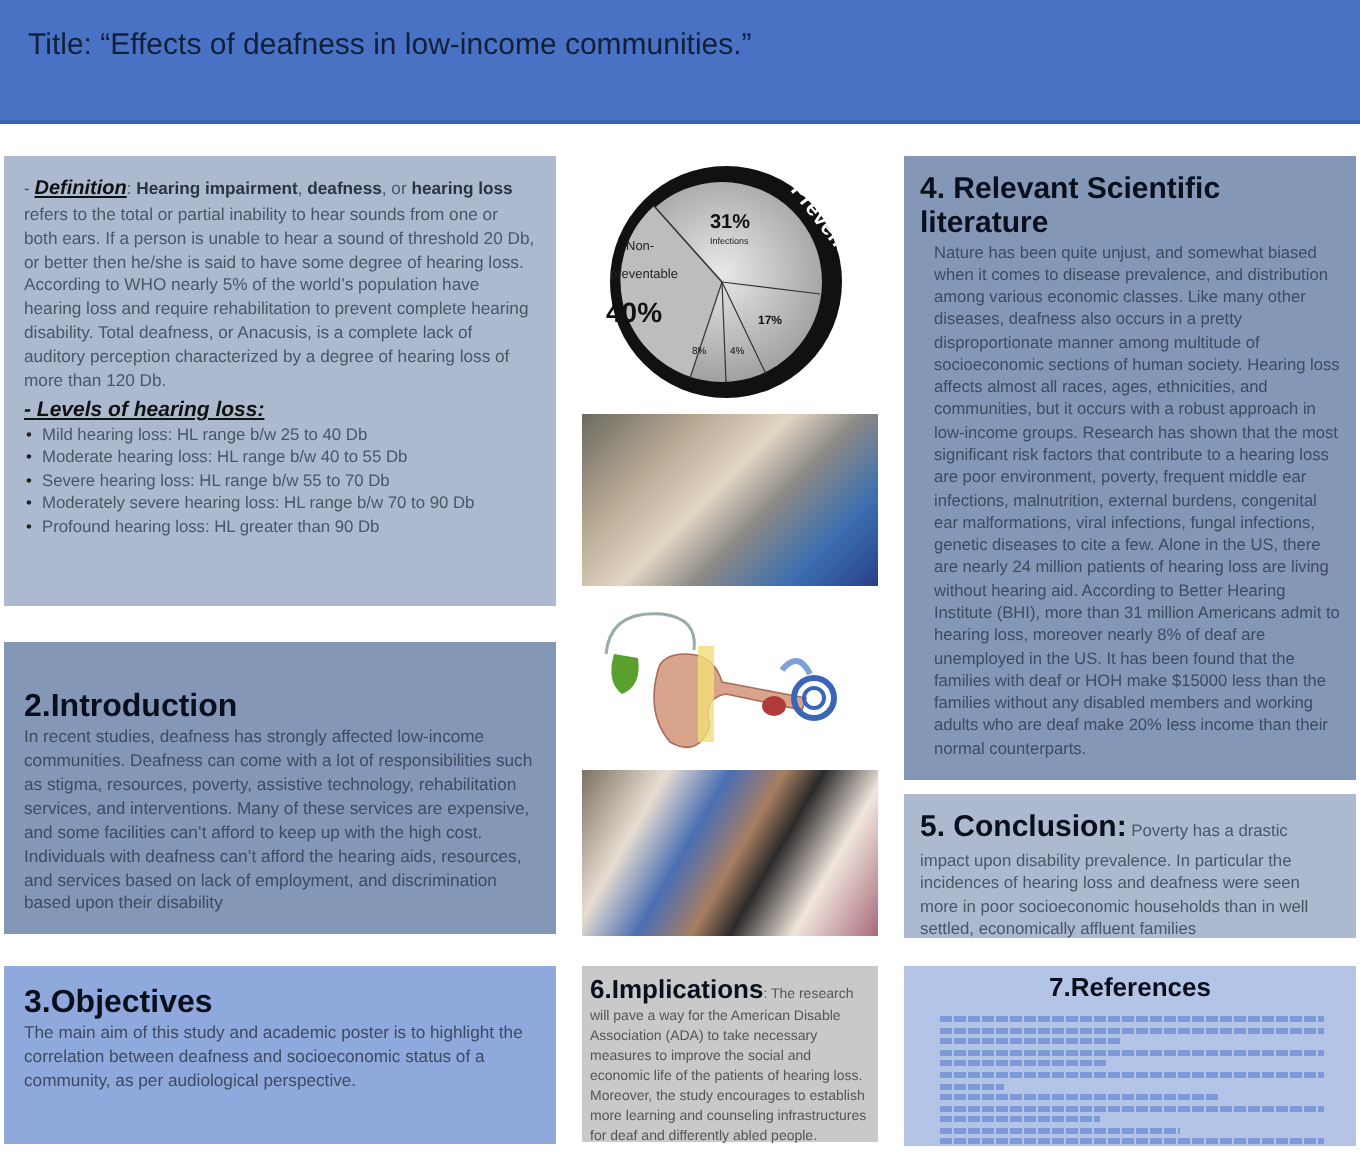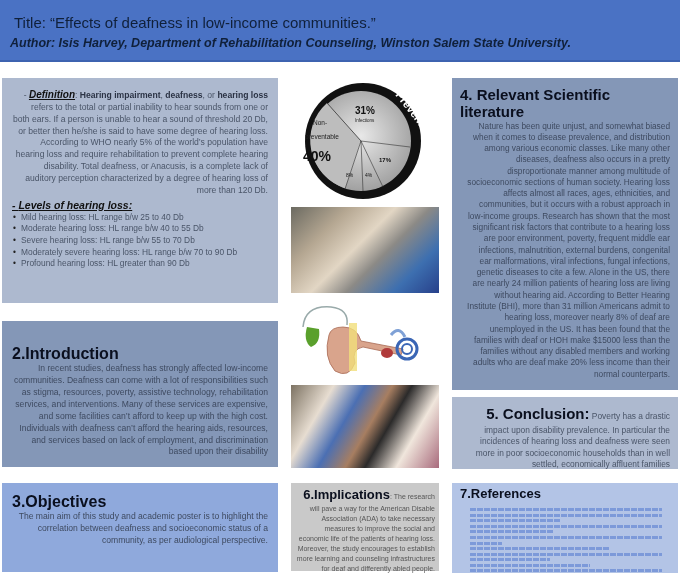--- a/index.html
+++ b/index.html
@@ -7,23 +7,23 @@
   .header{position:absolute;left:0;top:0;width:680px;height:60px;background:#4a72c4;border-bottom:2px solid #3d63b0;}
   .header .title{position:absolute;left:14px;top:14px;font-size:15px;color:#10203a;}
   .header .author{position:absolute;left:10px;top:36px;font-size:12.5px;font-style:italic;font-weight:bold;color:#10203a;}
   .panel{position:absolute;box-sizing:border-box;}
   .p-abstract{left:2px;top:78px;width:276px;height:225px;background:#adb9cf;padding:10px 10px;}
   .p-intro{left:2px;top:321px;width:276px;height:146px;background:#8497b7;padding:24px 10px;}
   .p-obj{left:2px;top:483px;width:276px;height:89px;background:#8fa9dc;padding:10px 10px;}
   .p-lit{left:452px;top:78px;width:226px;height:312px;background:#8497b7;padding:8px 8px;}
   .p-concl{left:452px;top:397px;width:226px;height:72px;background:#adb9cf;padding:7px 8px;}
   .p-impl{left:291px;top:483px;width:148px;height:88px;background:#c9c9c9;padding:3px 4px;}
-  .p-refs{left:452px;top:483px;width:226px;height:90px;background:#b3c4e6;padding:4px 8px;}
+  .p-refs{left:452px;top:483px;width:226px;height:90px;background:#b3c4e6;padding:4px 8px;text-align:center;}
   .h{font-size:16px;color:#0a0f1e;margin:0;line-height:1.15;}
-  .body{font-size:8.6px;line-height:1.38;color:#4a5568;text-align:right;}
+  .body{font-size:8.6px;line-height:1.38;color:#4a5568;}
   .p-intro .body,.p-lit .body{color:#3e4a60;}
   .bold{font-weight:bold;color:#2b3345;}
   .def-label{font-weight:bold;font-style:italic;text-decoration:underline;font-size:10px;color:#111;}
   .sub-head{font-weight:bold;font-style:italic;text-decoration:underline;font-size:10.5px;color:#111;margin-top:2px;}
   ul.levels{margin:1px 0 0 0;padding-left:9px;list-style:none;}
   ul.levels li{font-size:8.4px;line-height:1.38;color:#4a5568;position:relative;}
   ul.levels li::before{content:"•";position:absolute;left:-8px;color:#222;}
   .inline-h{font-size:15px;font-weight:bold;color:#0a0f1e;}
   .p-impl .inline-h{font-size:13px;}
   .p-impl .body{font-size:7px;line-height:1.42;color:#555;}
@@ -34,21 +34,20 @@
   .img-pie{top:0;height:125px;}
   .img-kids1{top:130px;height:86px;background:linear-gradient(135deg,#6b6a61 0%,#b5a792 25%,#e2d6c4 45%,#8c8a86 60%,#3d6fb0 80%,#27408a 100%);}
   .img-ear{top:220px;height:88px;background:#fff;}
   .img-kids2{top:308px;height:83px;background:linear-gradient(120deg,#7c7262 0%,#e7ddd1 22%,#4b6fb3 38%,#a77e61 52%,#2b2a2a 62%,#f0e6dc 78%,#a86a7c 100%);}
 </style>
 </head>
 <body>
 
 <div class="header">
   <div class="title">Title: “Effects of deafness in low-income communities.”</div>
-  <div class="author">Author: Isis Harvey, Department of Rehabilitation Counseling, Winston Salem State University.</div>
 </div>
 
 <div class="panel p-abstract">
   <div class="body">
     <span>-&nbsp;</span><span class="def-label">Definition</span><span>: </span><span class="bold">Hearing impairment</span><span>, </span><span class="bold">deafness</span><span>, or </span><span class="bold">hearing loss</span><span> refers to the total or partial inability to hear sounds from one or both ears. If a person is unable to hear a sound of threshold 20 Db, or better then he/she is said to have some degree of hearing loss. According to WHO nearly 5% of the world’s population have hearing loss and require rehabilitation to prevent complete hearing disability. Total deafness, or Anacusis, is a complete lack of auditory perception characterized by a degree of hearing loss of more than 120 Db.</span>
   </div>
   <div class="sub-head"><span style="text-decoration:none">- </span><span>Levels of hearing loss:</span></div>
   <ul class="levels">
     <li>Mild hearing loss: HL range b/w 25 to 40 Db</li>
     <li>Moderate hearing loss: HL range b/w 40 to 55 Db</li>

